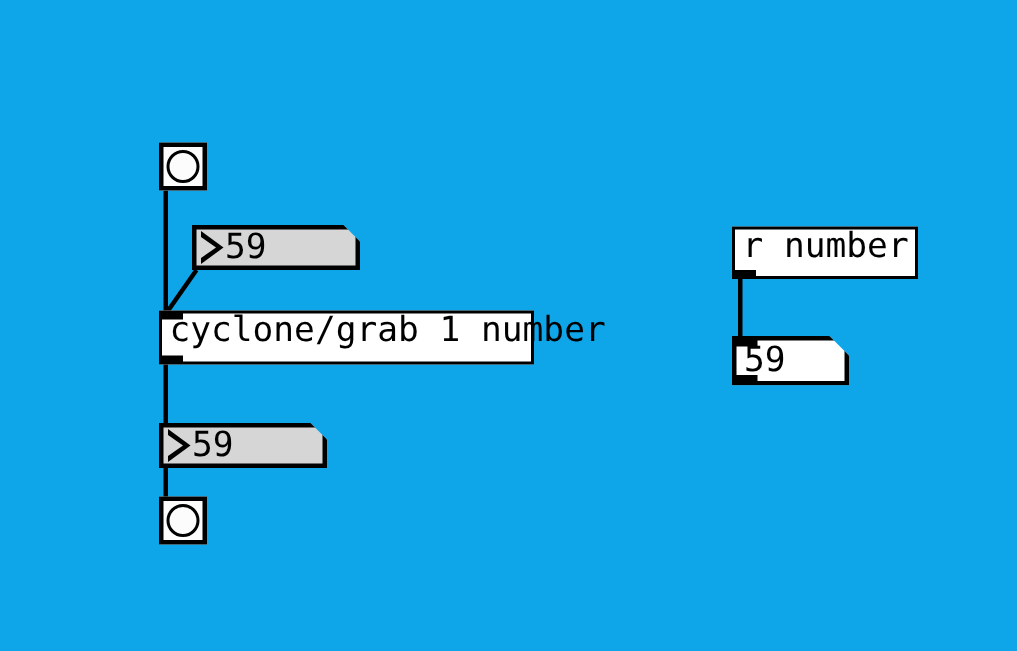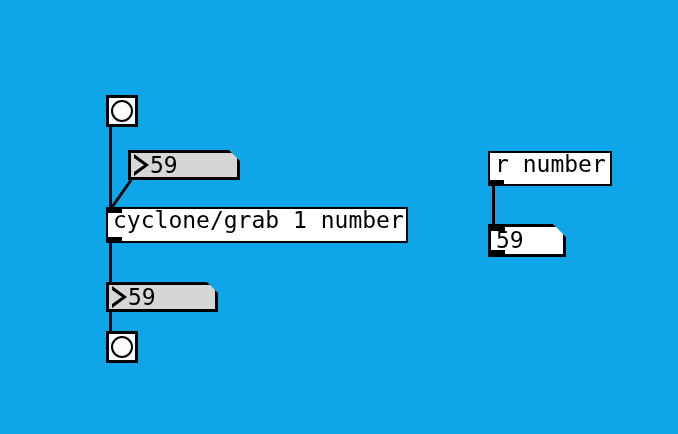--- a/index.html
+++ b/index.html
@@ -155,21 +155,21 @@
 
   <div class="node bang" style="left:106px; top:95px; width:32px; height:32px;">
     <div class="circle"></div>
   </div>
 
   <div class="node numbox" style="left:128px; top:150px; width:112px; height:30px;">
     <span class="tri"></span>
     <span class="val">59</span>
   </div>
 
-  <div class="node objbox" style="left:106px; top:207px; width:302px; height:36px;">
+  <div class="node objbox" style="left:106px; top:207px; width:250px; height:36px;">
     <span class="nub in left"></span>
     <span class="nub out left"></span>
     <span class="label">cyclone/grab 1 number</span>
   </div>
 
   <div class="node numbox" style="left:106px; top:282px; width:112px; height:30px;">
     <span class="tri"></span>
     <span class="val">59</span>
   </div>
 

